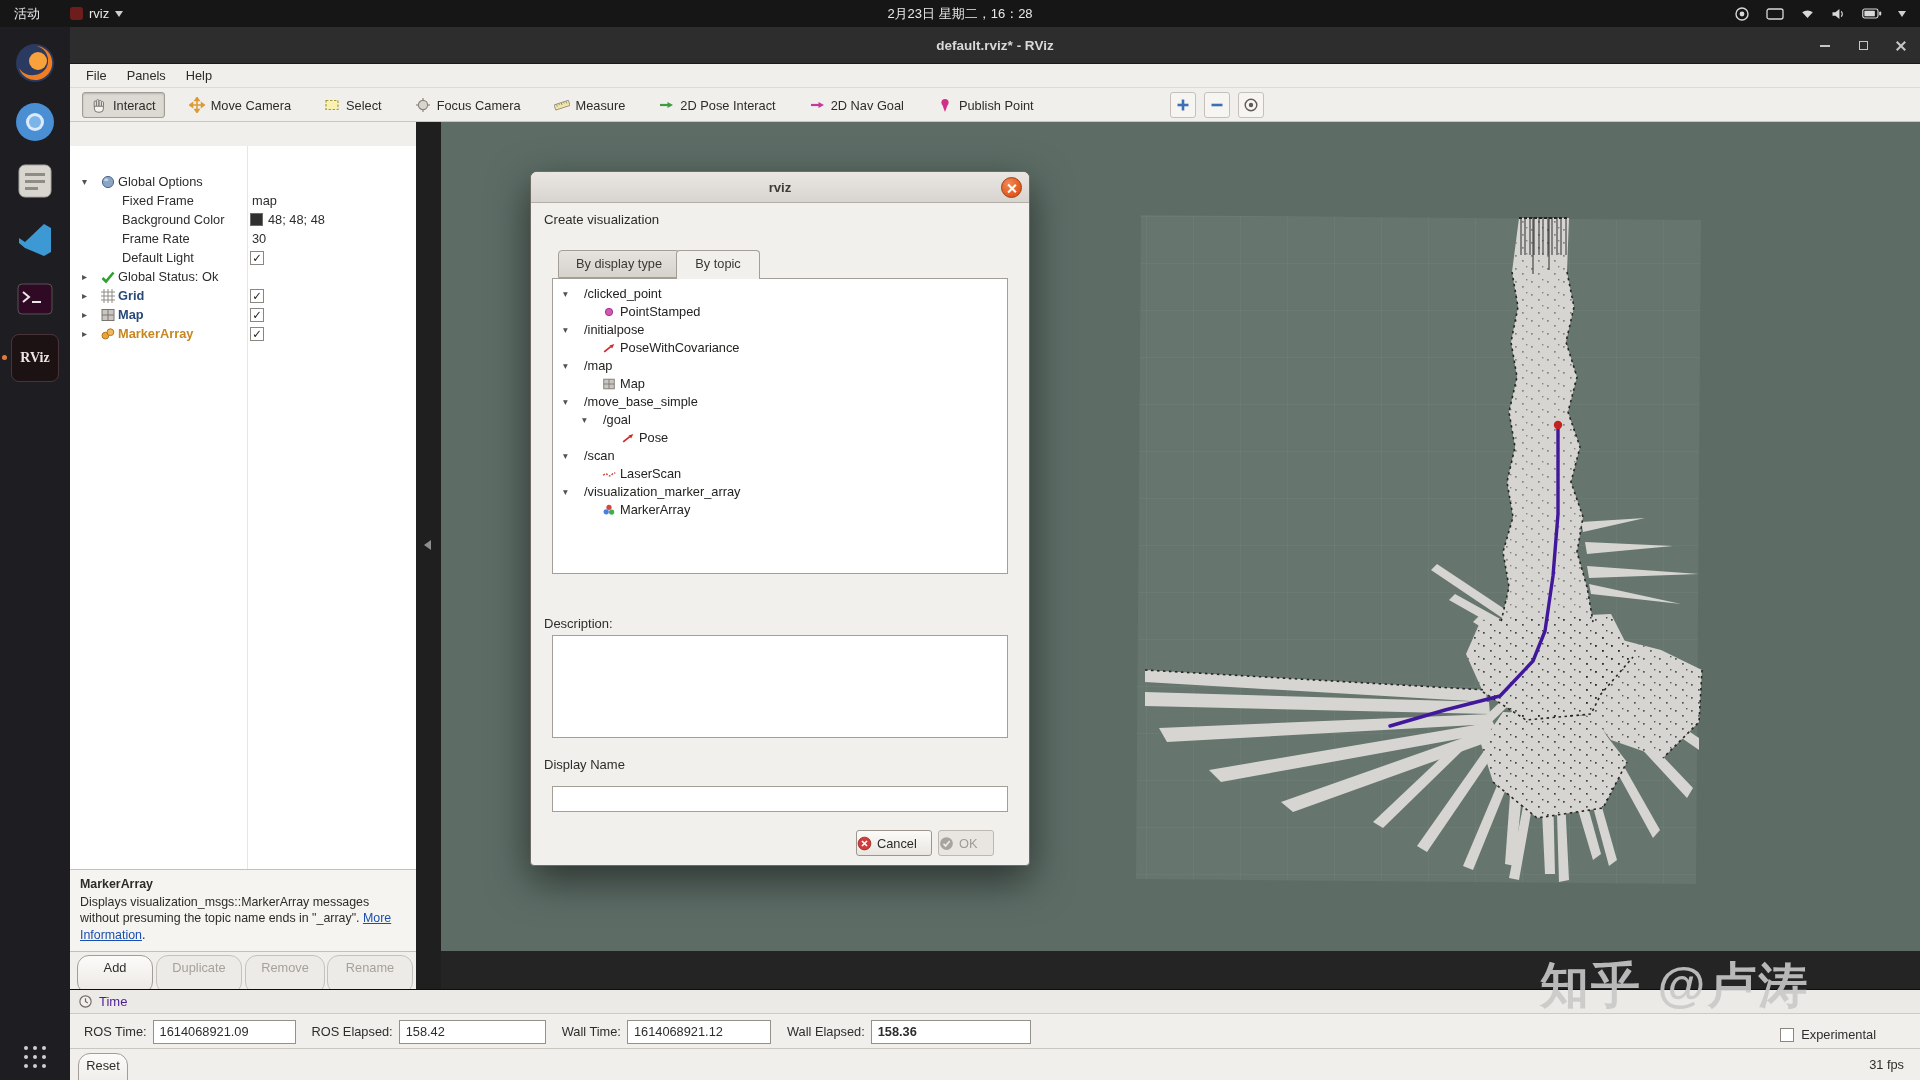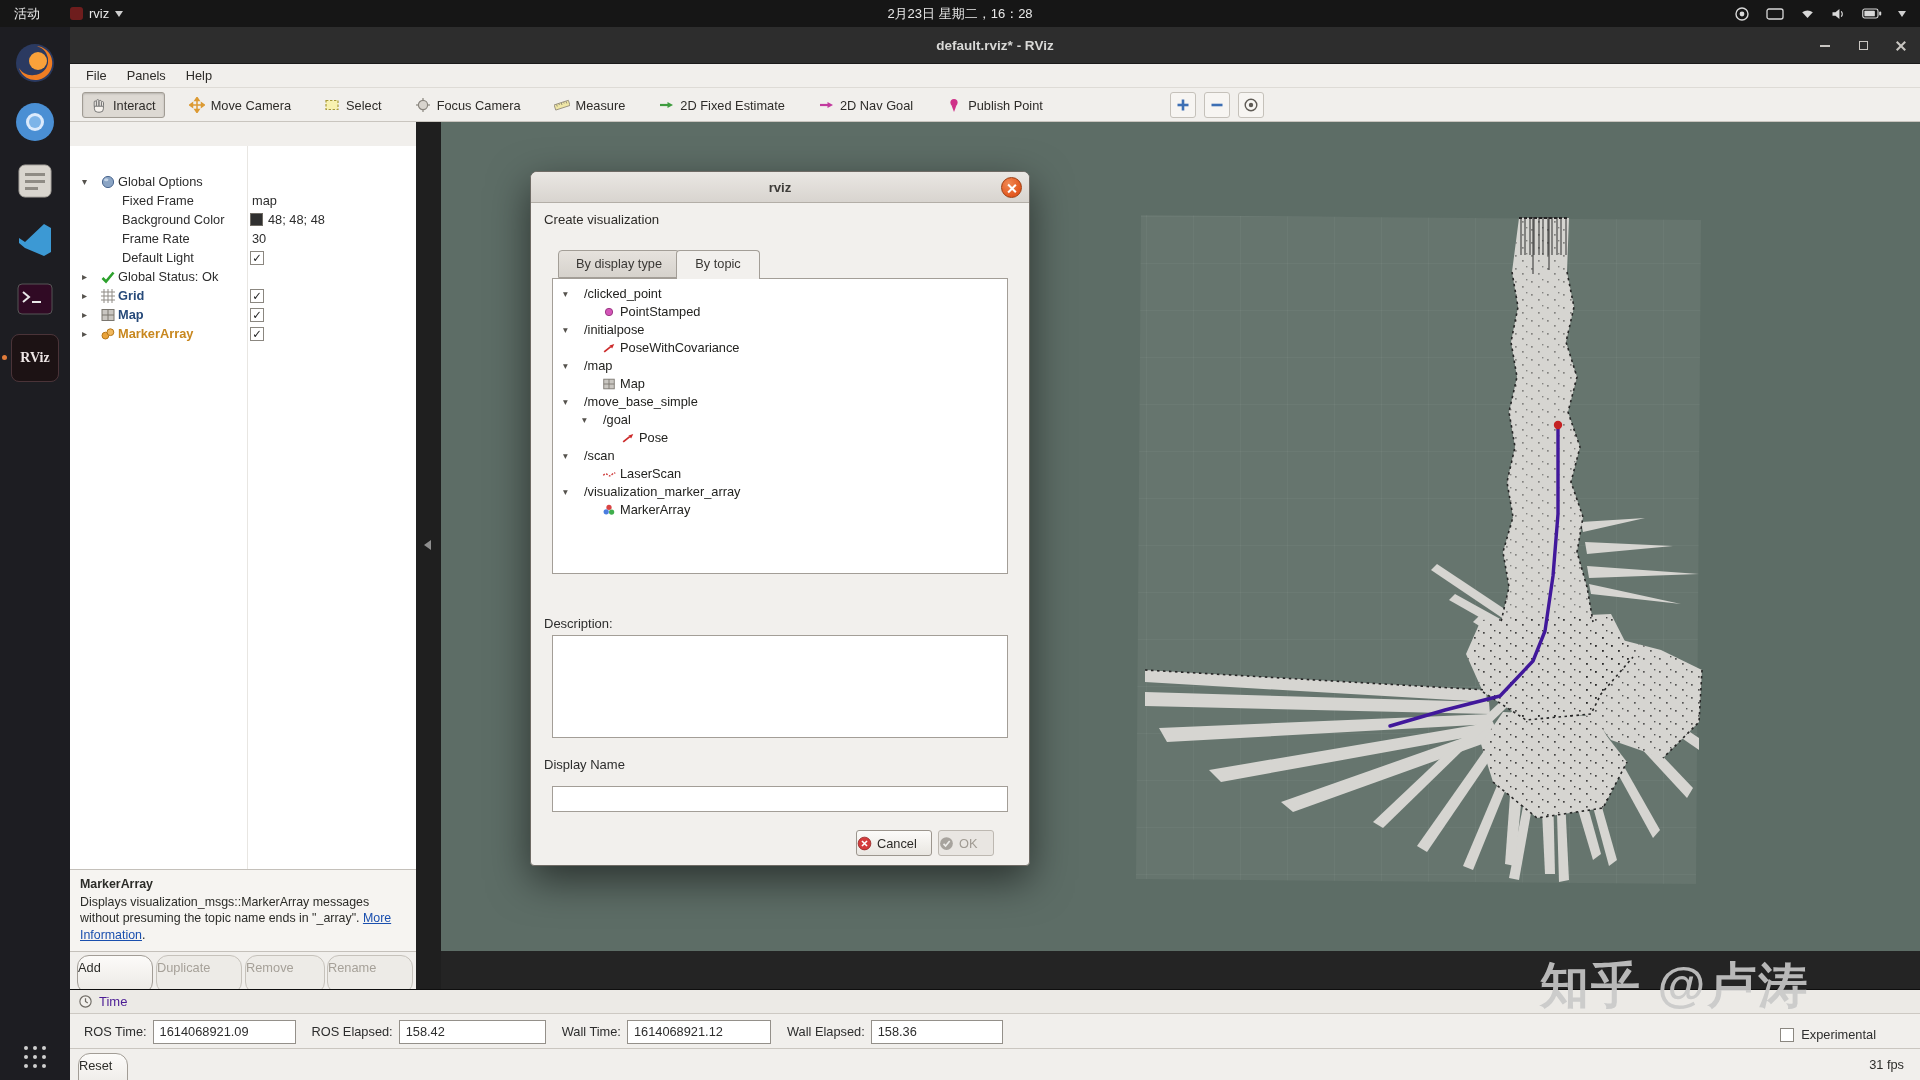--- a/index.html
+++ b/index.html
@@ -64,21 +64,21 @@
 .ricon16{width:16px;height:16px;}
 .trow .ricon16{top:1.5px;}
 .checkbox{width:14px;height:14px;background:#fff;border:1px solid #8b8780;font-size:11.5px;text-align:center;color:#1f1f1f;}
 .trow .checkbox{top:2.5px;line-height:13px;}
 .swatch{width:13px;height:13px;border:1px solid #6f6b64;}
 .trow .swatch{top:3px;}
 #ddesc{position:absolute;left:0;right:0;top:747px;height:83px;background:#f6f4f1;border-top:1px solid #c4c0ba;border-bottom:1px solid #c4c0ba;padding:6px 10px;font-size:12.4px;line-height:1.34;color:#2c2c28;}
 #ddesc .dd-title{font-weight:bold;margin-bottom:1px;}
 #ddesc a{color:#1a4fae;text-decoration:underline;}
 #dbuttons{position:absolute;left:0;right:0;top:830px;height:32px;}
-.btn{position:absolute;top:3px;height:39px;border:1px solid #a29d96;border-radius:12px;background:linear-gradient(#fcfbf9,#ebe8e4);font-size:12.8px;line-height:23px;color:#2d2d2a;}
+.btn{position:absolute;top:3px;height:39px;border:1px solid #a29d96;border-radius:12px;background:linear-gradient(#fcfbf9,#ebe8e4);font-size:12.8px;text-align:center;line-height:23px;color:#2d2d2a;}
 .btn.disabled{color:#a6a199;background:#edebe7;border-color:#c6c2bb;}
 
 
 #splitter{position:absolute;left:416px;top:122px;width:25px;height:867px;background:#1f1f1f;}
 .split-arrow{position:absolute;left:8px;top:418px;width:0;height:0;border-top:5px solid transparent;border-bottom:5px solid transparent;border-right:7px solid #8e8e8e;}
 #viewport{position:absolute;left:441px;top:122px;width:1479px;height:829px;background:var(--vp-bg,#5d6d66);}
 .plane{fill:var(--plane,#66756e);}
 .mf{fill:var(--map-fill,#d6d5d1);}
 .wallline{fill:none;stroke:#262626;stroke-width:1.6;stroke-dasharray:2.5 3.5;}
 .hatch{stroke:#2e2e2e;stroke-width:1;}
@@ -332,21 +332,21 @@
         </span>
         <span class="tlabel">Measure</span>
       </div>
       <div class="tool">
         <span class="ticon">
           <svg viewBox="0 0 16 16">
             <line x1="2" y1="8" x2="10.5" y2="8" stroke="#3f9c3f" stroke-width="2.2"></line>
             <path d="M15 8 L9.5 5 V11 Z" fill="#3f9c3f"></path>
           </svg>
         </span>
-        <span class="tlabel">2D Fixed Estimate</span>
+        <span class="tlabel">2D Pose Interact</span>
       </div>
       <div class="tool">
         <span class="ticon">
           <svg viewBox="0 0 16 16">
             <line x1="2" y1="8" x2="10.5" y2="8" stroke="#c23a9e" stroke-width="2.2"></line>
             <path d="M15 8 L9.5 5 V11 Z" fill="#c23a9e"></path>
           </svg>
         </span>
         <span class="tlabel">2D Nav Goal</span>
       </div>
@@ -573,21 +573,21 @@
         <div class="tfield">
           <span class="tlab">ROS Elapsed:</span>
           <div class="tinput" style="width: 147px;">158.42</div>
         </div>
         <div class="tfield">
           <span class="tlab">Wall Time:</span>
           <div class="tinput" style="width: 144px;">1614068921.12</div>
         </div>
         <div class="tfield">
           <span class="tlab">Wall Elapsed:</span>
-          <div class="tinput" style="width: 132px;">158.36</div>
+          <div class="tinput" style="width: 160px; font-weight: bold;">158.36</div>
         </div>
       </div>
     <div id="tp-exp">
       <span class="checkbox"></span>
       <span>Experimental</span>
     </div>
   </div>
 </div>
 
 <div id="statusbar">

